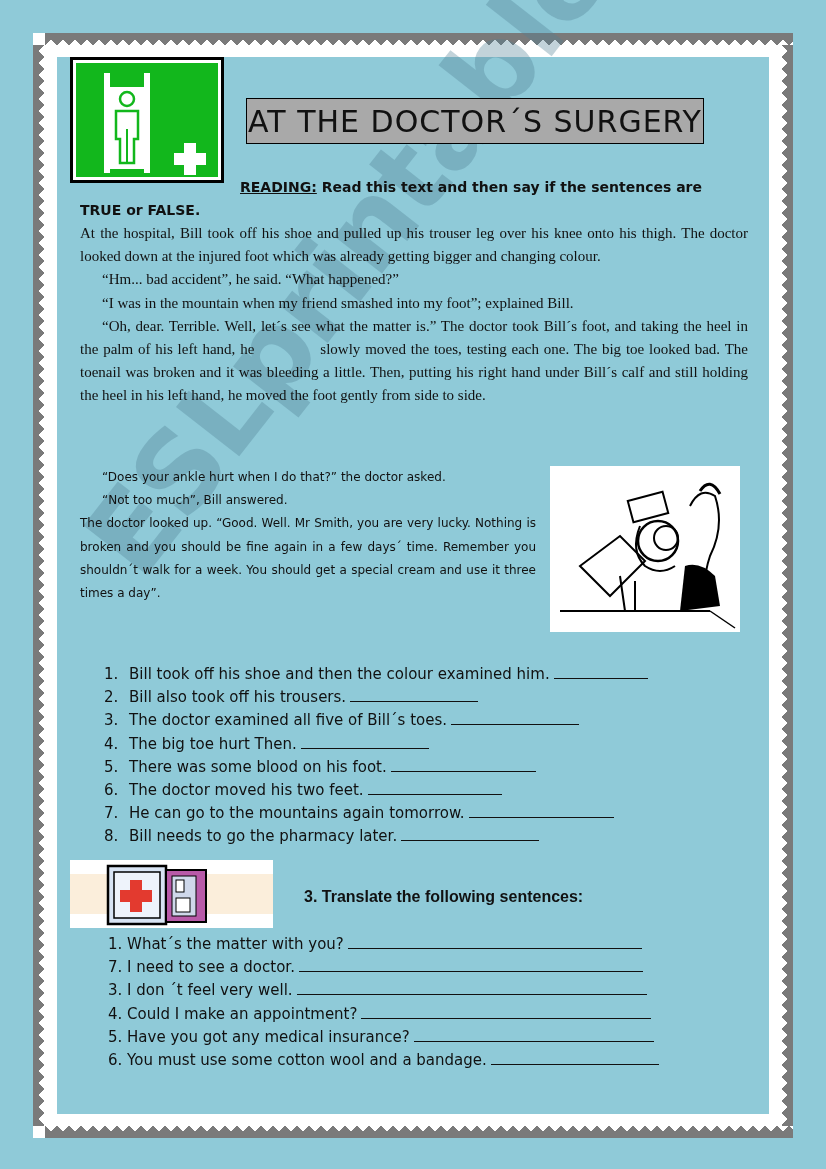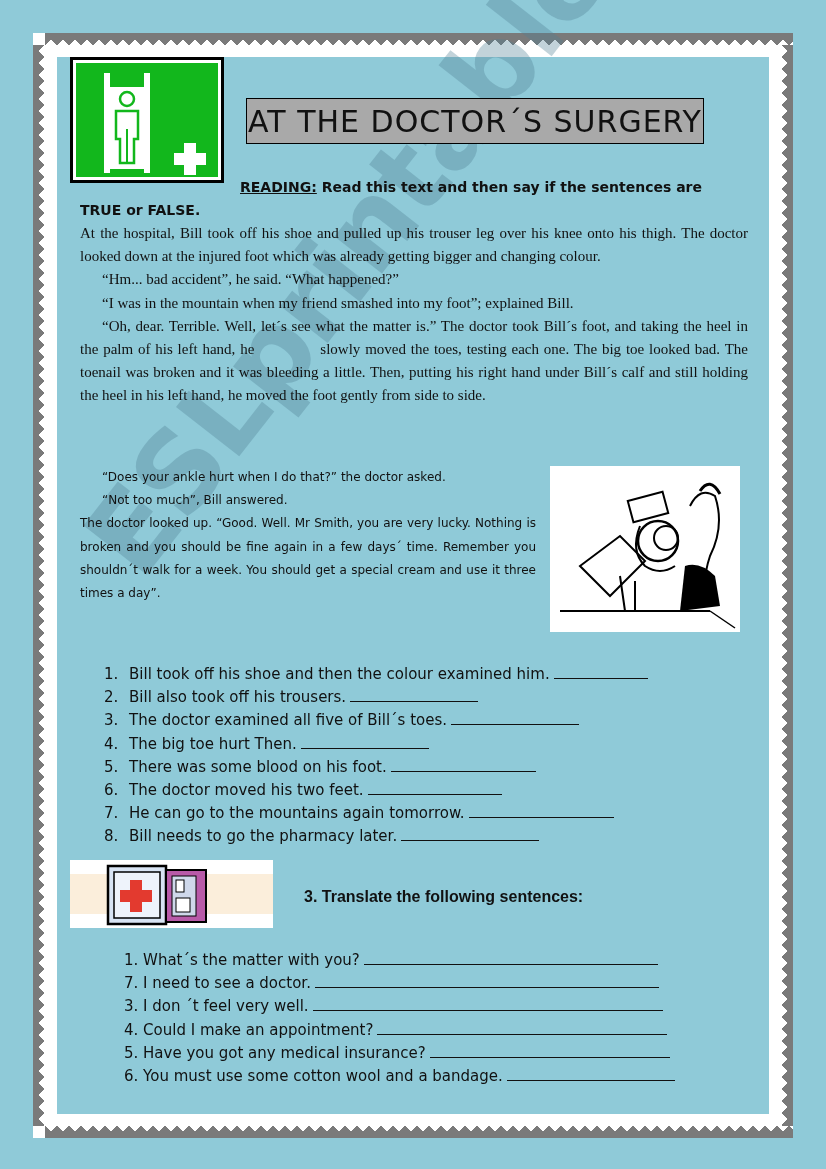--- a/index.html
+++ b/index.html
@@ -142,21 +142,21 @@
       left: 304px; top: 888px;
       font-family: Liberation Sans, sans-serif;
       font-weight: bold; font-size: 16px;
     }
     .tr-list {
       position: absolute;
       left: 108px; top: 933px;
       font-family: "DejaVu Sans", sans-serif;
       font-size: 15px;
       line-height: 23.2px;
-      margin: 16px; padding: 0; list-style: none;
+      margin: 0; padding: 0; list-style: none;
     }
     .tr-list li { white-space: nowrap; }
   </style>
 </head>
 <body>
 
 <div class="frame">
   <div class="tri-top"></div>
   <div class="tri-bottom"></div>
   <div class="tri-left"></div>

